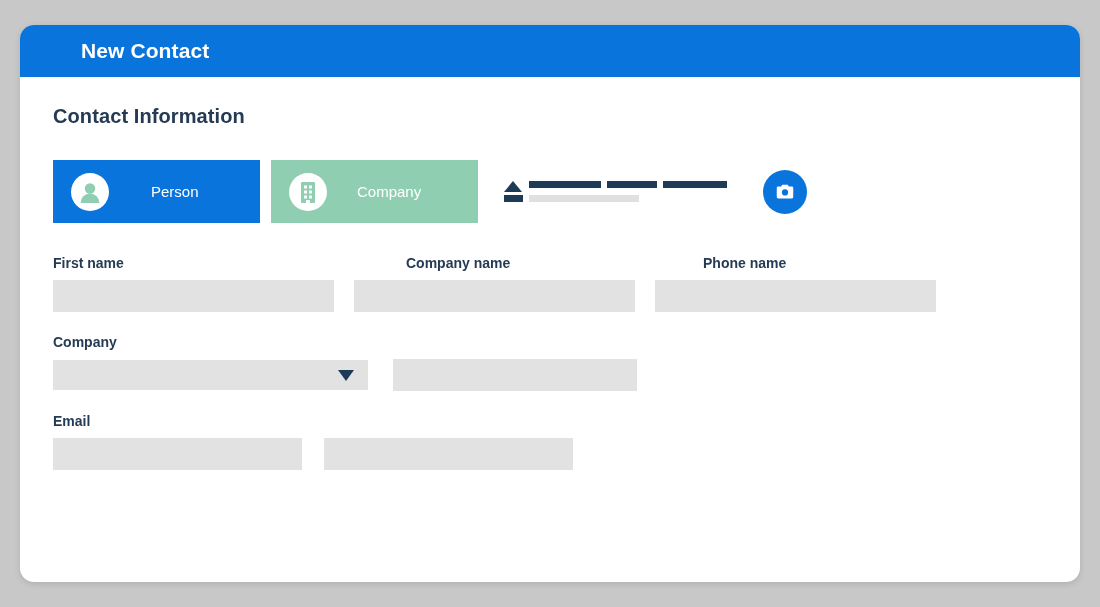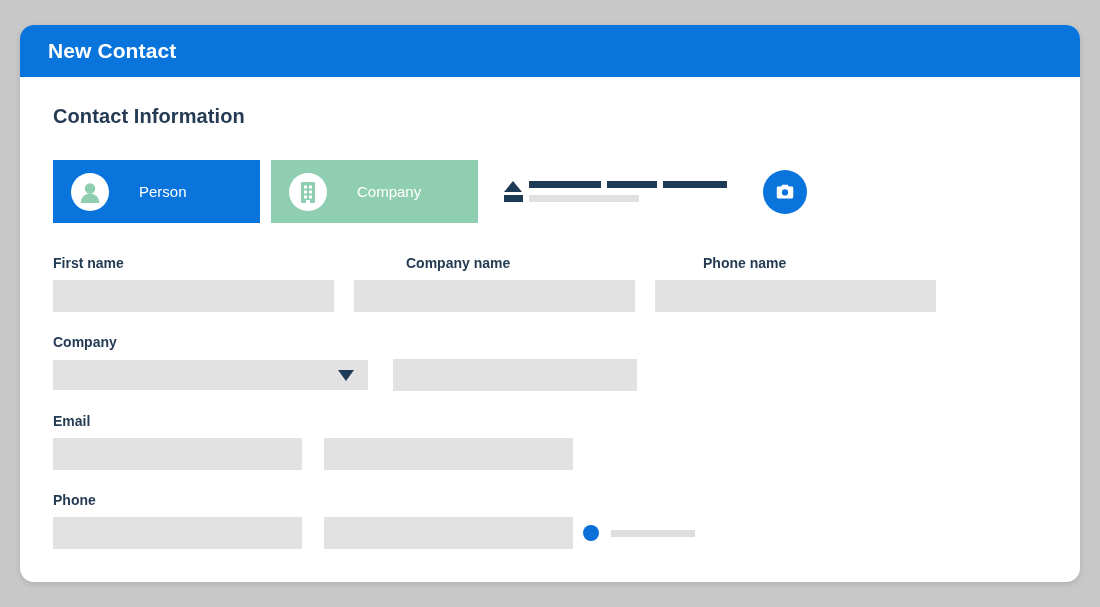--- a/index.html
+++ b/index.html
@@ -31,21 +31,21 @@
     border-radius: 14px;
     overflow: hidden;
     box-shadow: 0 2px 6px rgba(0,0,0,0.12);
   }
 
   .card-header {
     height: 52px;
     background: #0874dc;
     display: flex;
     align-items: center;
-    padding-left: 28px;
+    padding-left: 61px;
     box-sizing: border-box;
   }
   .card-header-title {
     color: #ffffff;
     font-size: 21px;
     font-weight: 600;
     letter-spacing: 0.1px;
   }
 
   .card-body {
@@ -72,21 +72,21 @@
   .type-btn {
     width: 207px;
     height: 63px;
     display: flex;
     align-items: center;
     box-sizing: border-box;
     padding-left: 18px;
     border: none;
     cursor: pointer;
   }
-  .type-btn.person { background: #0874dc; }
+  .type-btn.person { background: #0874dc; gap: 12px; }
   .type-btn.company { background: #8fceb1; margin-left: 11px; }
 
   .type-btn-label {
     color: #ffffff;
     font-size: 15px;
     font-weight: 500;
     margin-left: 30px;
   }
 
   .icon-circle {
@@ -300,26 +300,16 @@
 
       <div class="form-row">
         <div class="field-label">Email</div>
         <div class="inputs-line">
           <input class="input-box" style="width: 245px;" placeholder="">
           <div style="width:22px"></div>
           <input class="input-box" style="width: 245px;" placeholder="">
         </div>
       </div>
 
-      <div class="form-row">
-        <div class="field-label">Phone</div>
-        <div class="inputs-line">
-          <input class="input-box" style="width: 245px;" placeholder="">
-          <div style="width:22px"></div>
-          <input class="input-box" style="width: 245px;" placeholder="">
-          <div class="radio-dot"></div>
-          <div class="radio-bar"></div>
-        </div>
-      </div>
 
     </div>
   </div>
 </div>
 
 </body></html>

